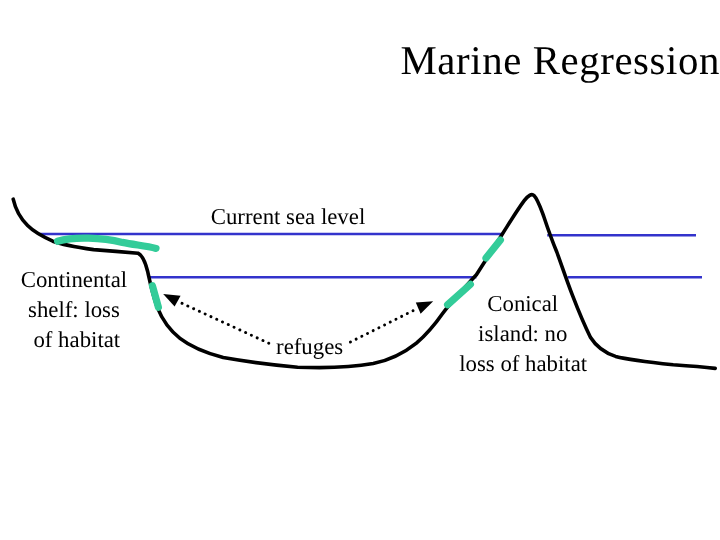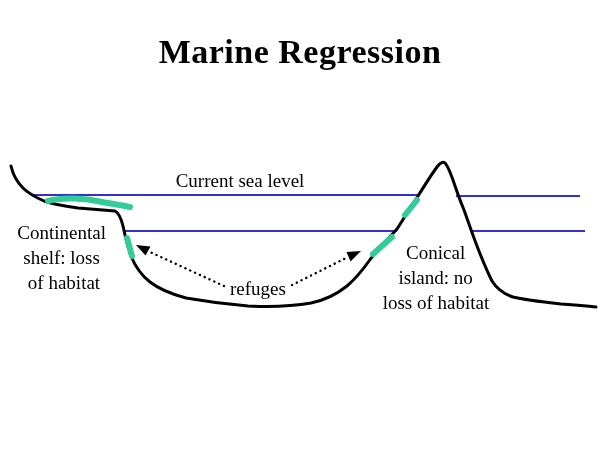--- a/index.html
+++ b/index.html
@@ -14,23 +14,23 @@
     height: 450px;
     background: #ffffff;
     overflow: hidden;
   }
   .slide-title {
     position: absolute;
     top: 33px;
     left: 0;
     width: 100%;
     margin: 0;
-    text-align: center;
+    text-align: right;
     font-size: 34px;
-    font-weight: 700;
+    font-weight: 400;
     color: #000000;
     letter-spacing: 0.5px;
   }
   .diagram-svg {
     position: absolute;
     top: 0;
     left: 0;
   }
   .diagram-svg text {
     font-family: "Liberation Serif", "DejaVu Serif", serif;

